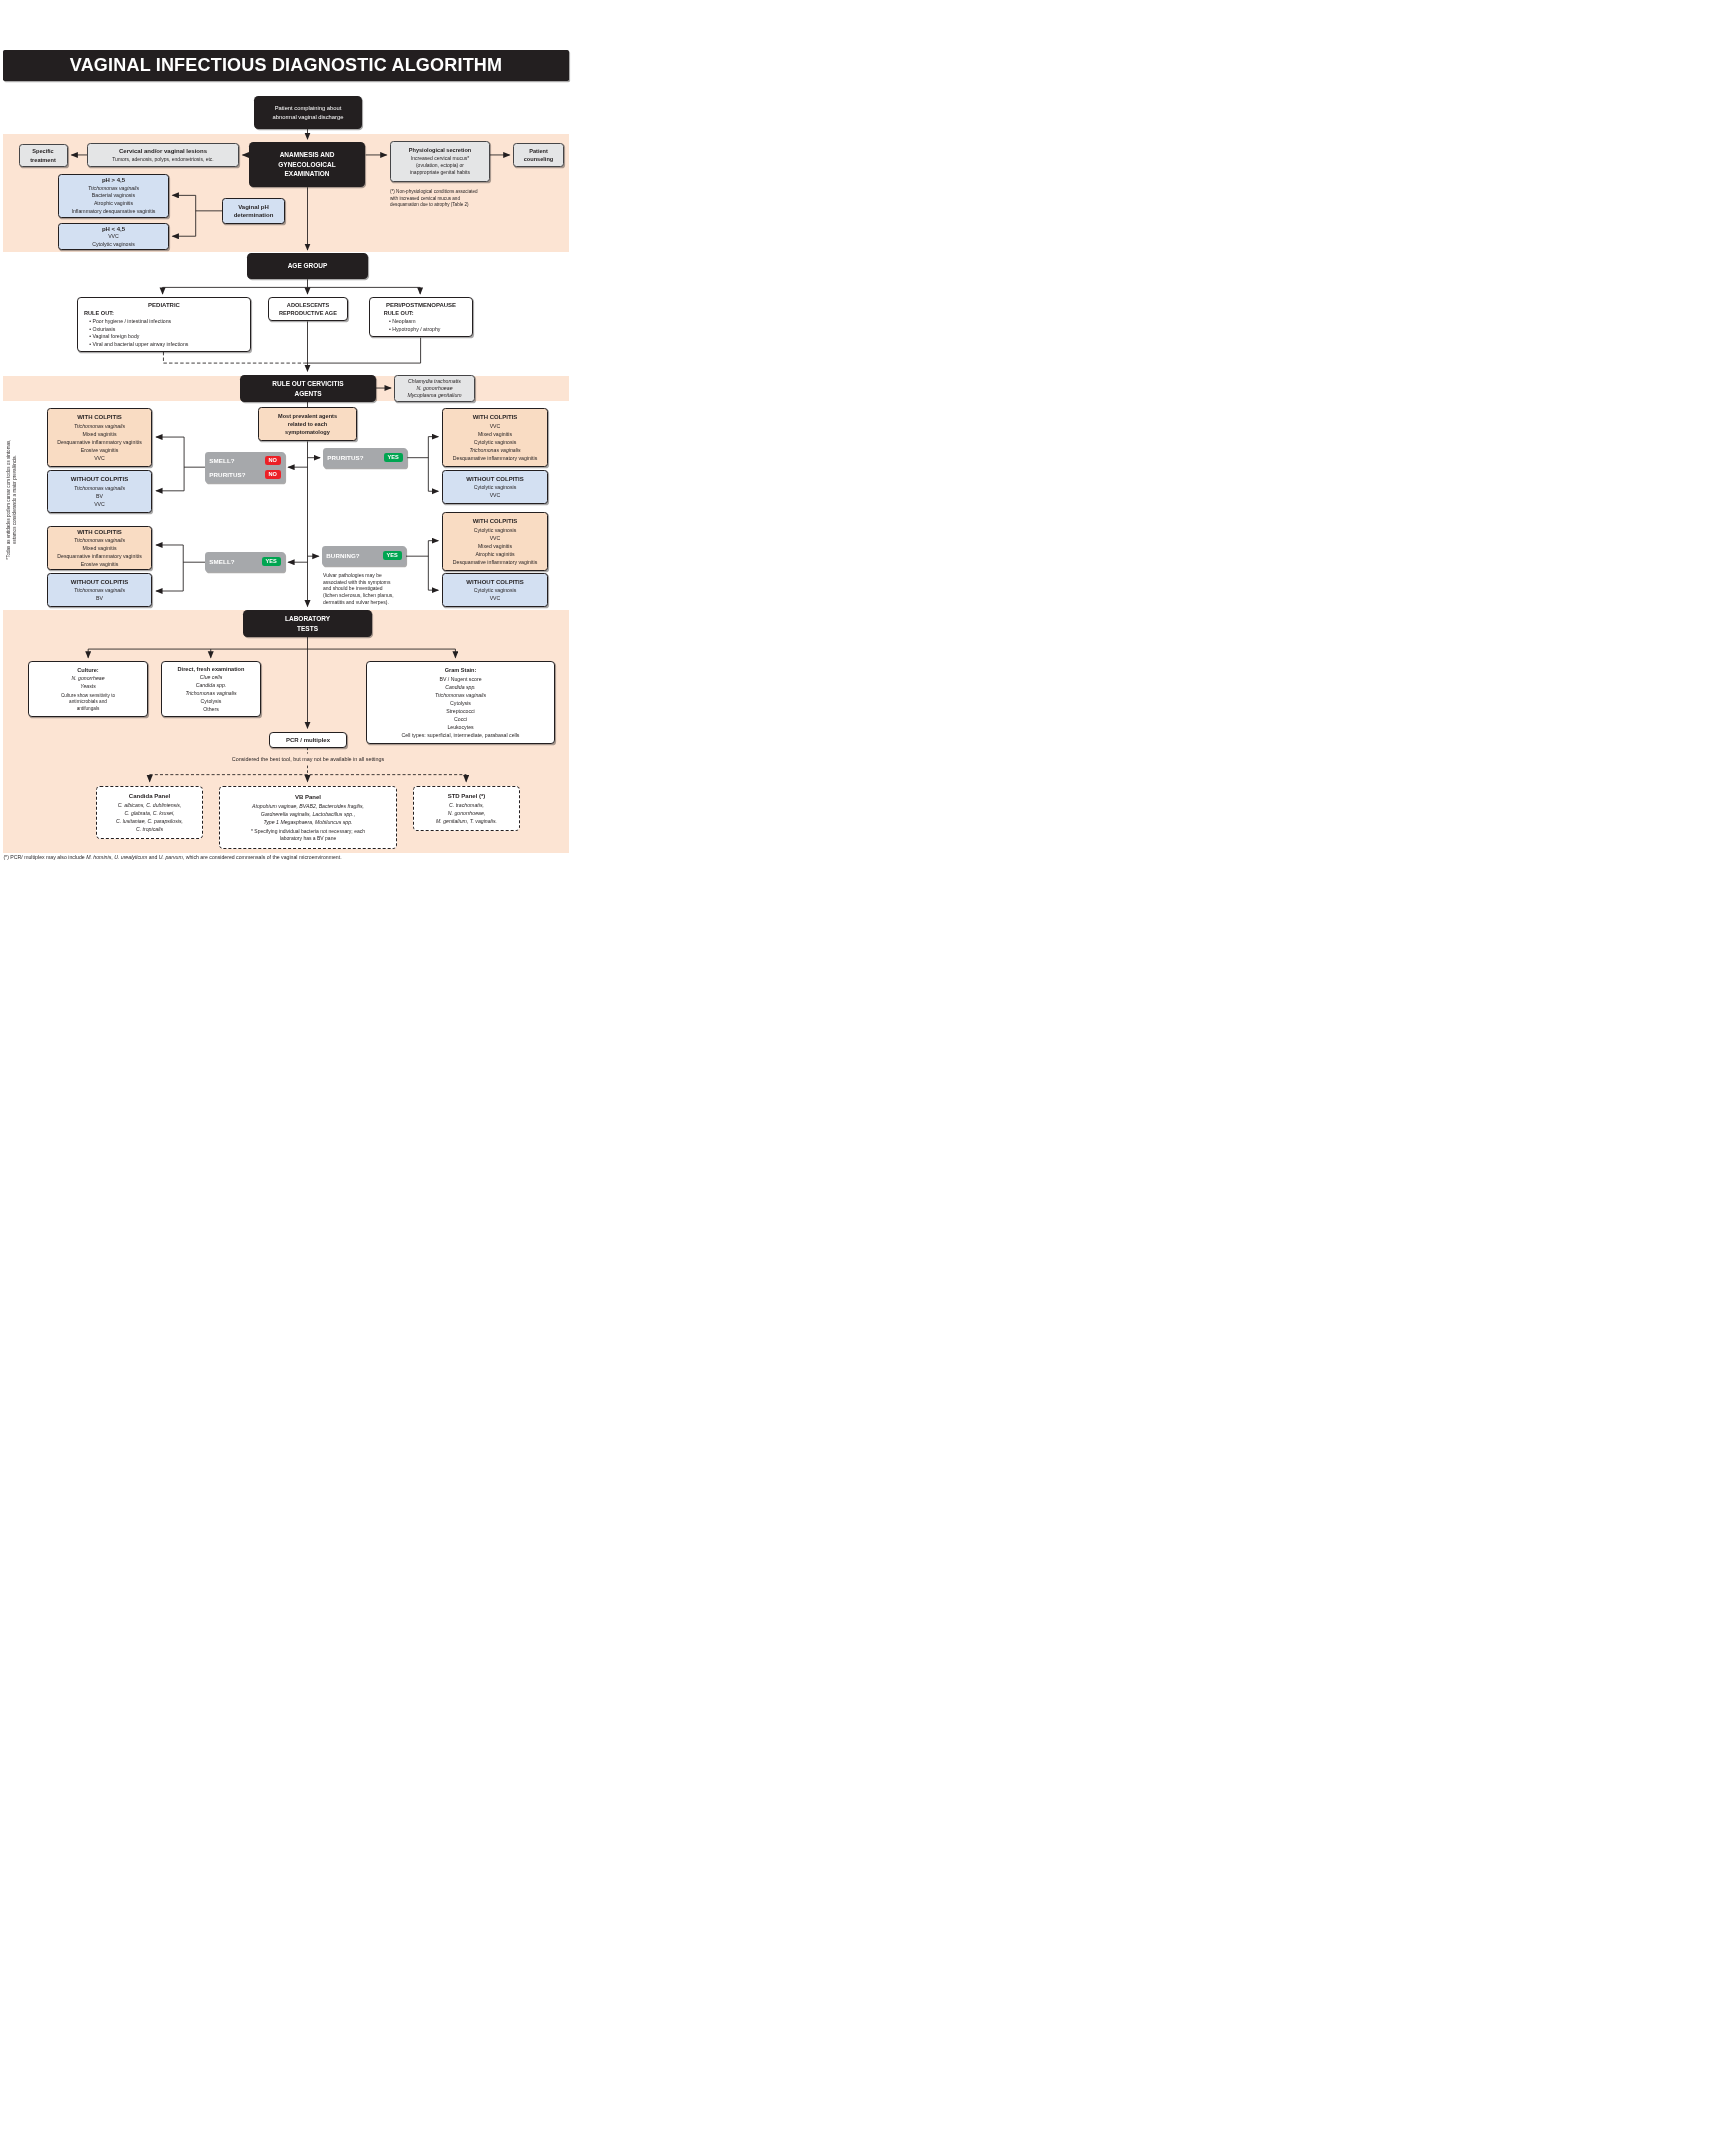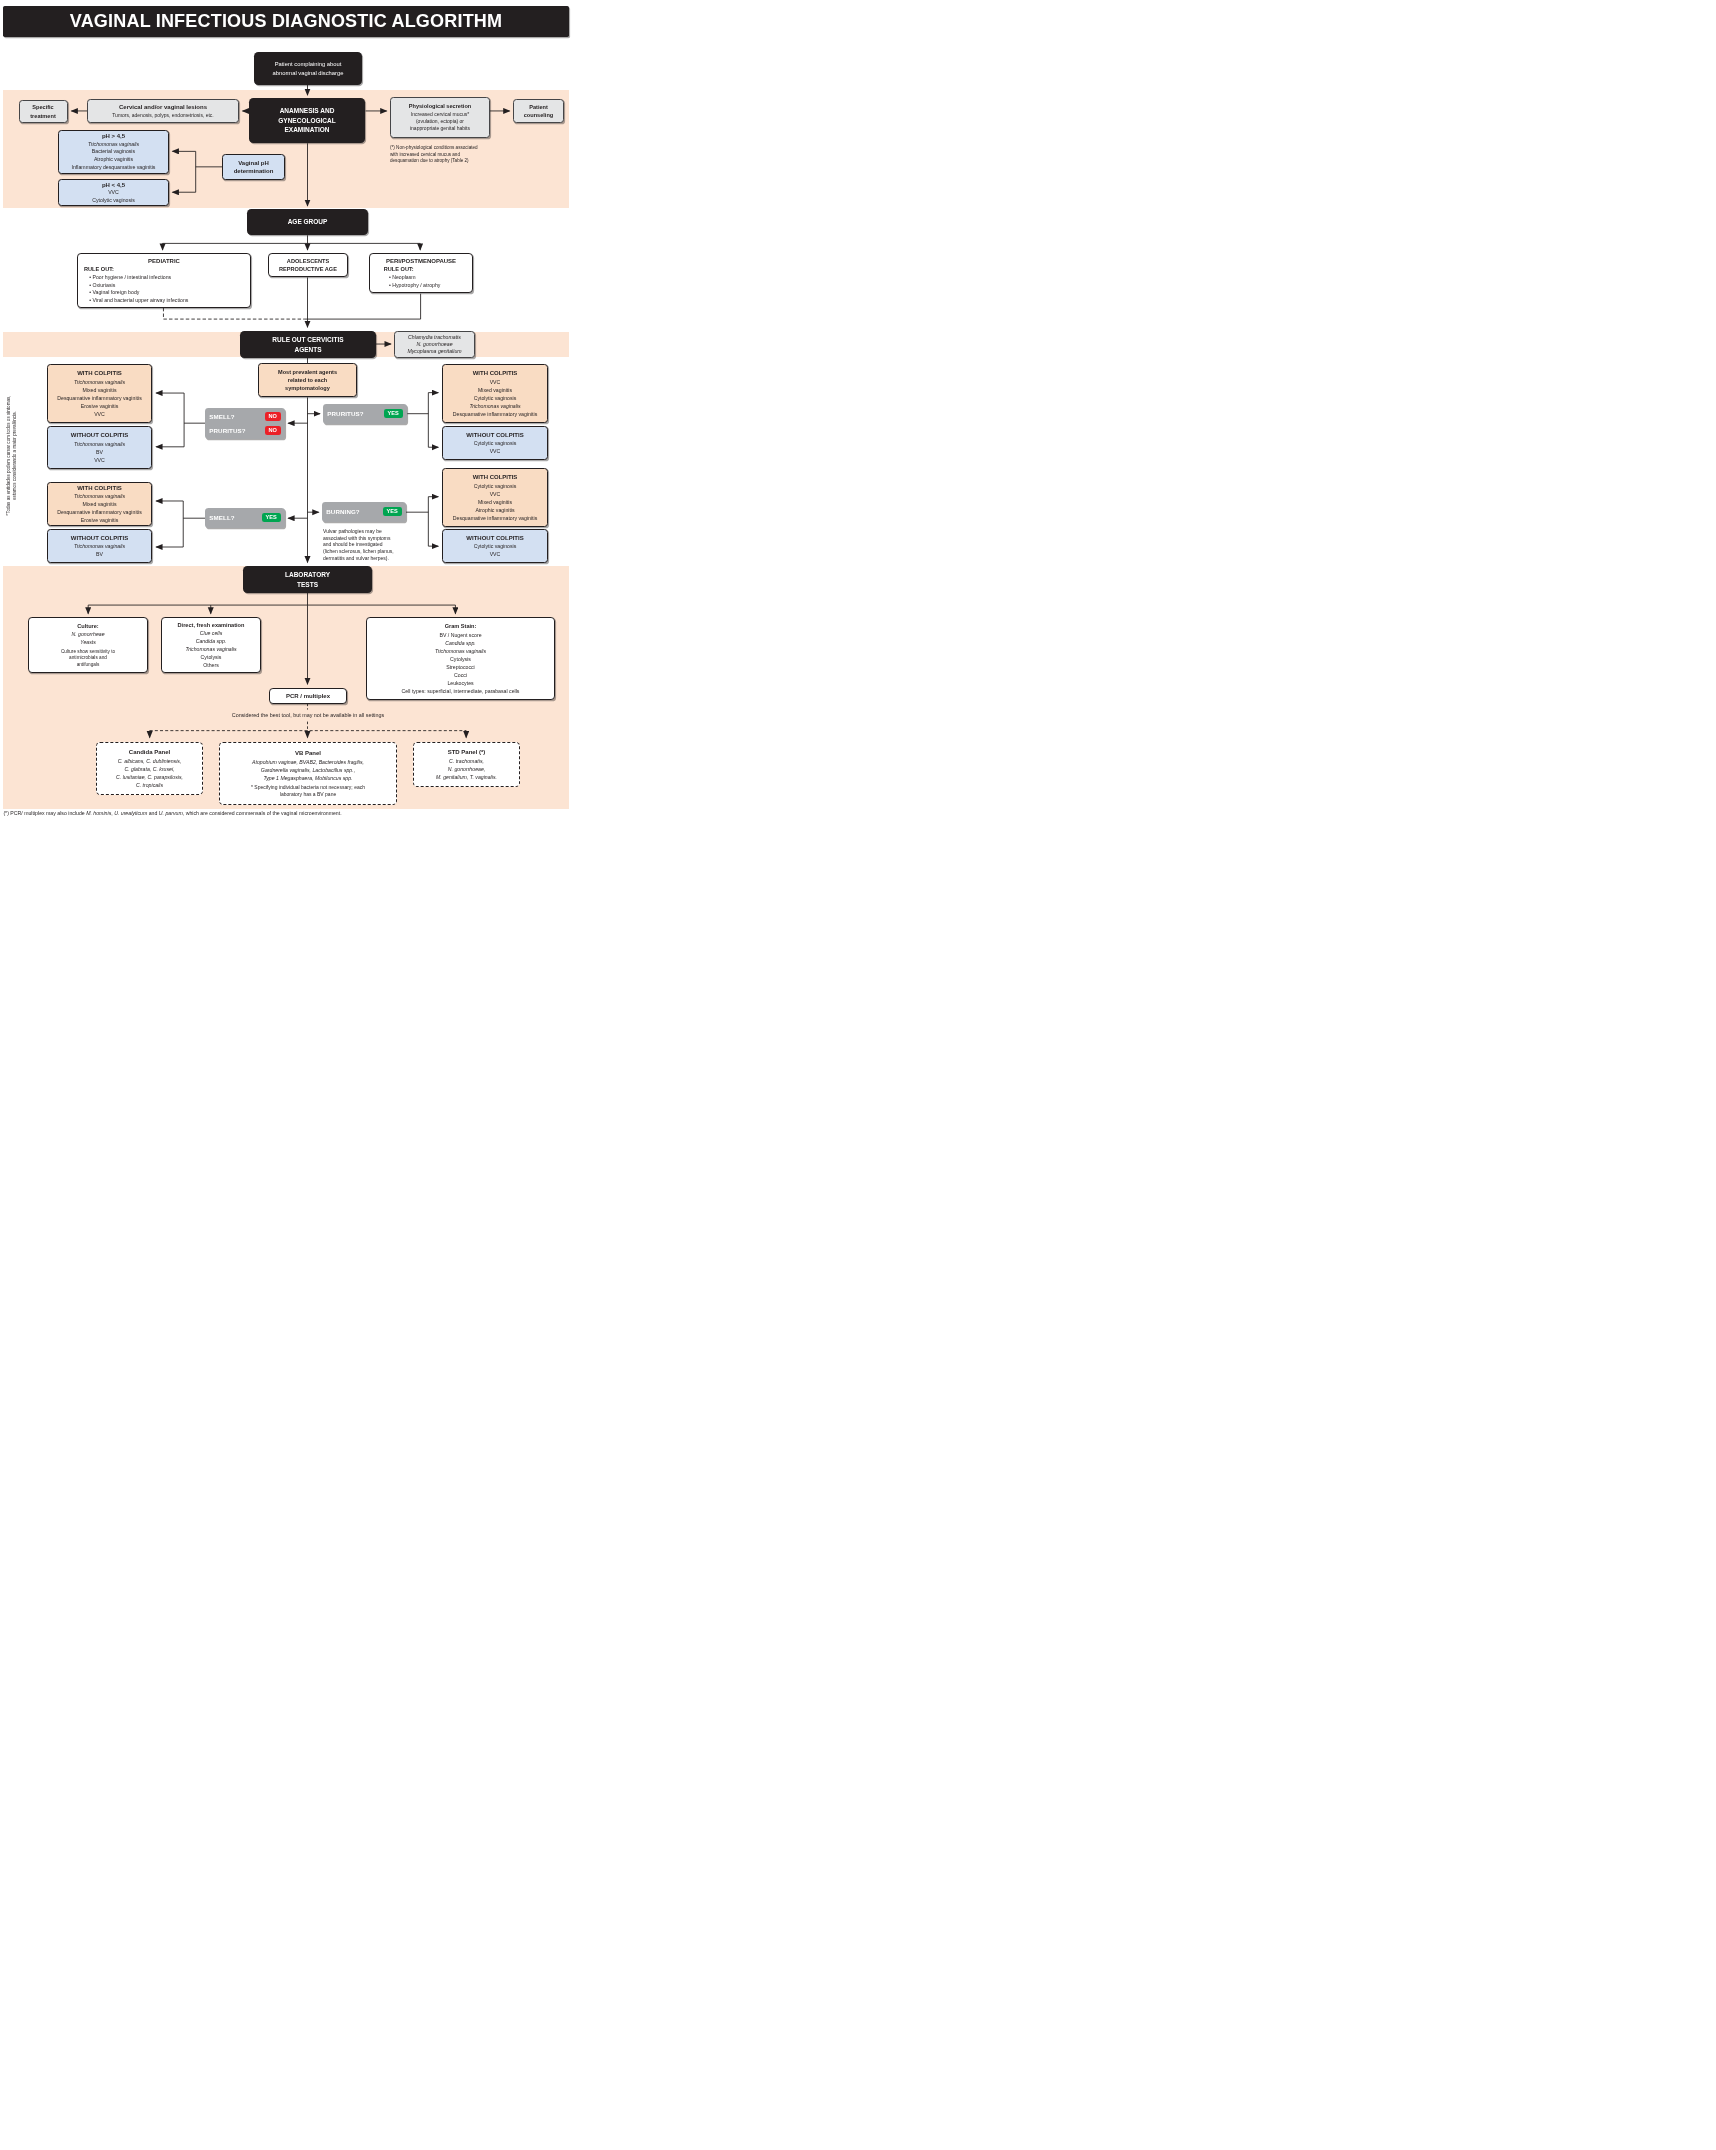--- a/index.html
+++ b/index.html
@@ -1,17 +1,17 @@
 <!DOCTYPE html>
 <html style="font-size:6.9px"><head>
 <meta charset="utf-8">
 <style>
   html,body{margin:0;padding:0;background:#ffffff;}
   #page{position:relative;width:572px;height:836px;background:#ffffff;
-        font-family:"Liberation Sans",sans-serif;color:#231f20;overflow:hidden;}
+        font-family:"Liberation Sans",sans-serif;color:#231f20;overflow:hidden;margin-top:44px;}
   .band{position:absolute;background:#fce4d3;z-index:0;}
   #wires{position:absolute;left:0;top:0;z-index:1;}
   .box{position:absolute;box-sizing:border-box;z-index:2;}
   .shadow{box-shadow:1.1px 1.3px 0 rgba(35,31,32,.38);}
   .black-box{background:#231f20;color:#fff;border-radius:4.3px;display:flex;
              flex-direction:column;align-items:center;justify-content:center;text-align:center;}
   .black-box .bl{font-weight:bold;font-size:6.5px;line-height:9.5px;}
   .black-box .bl-reg{font-weight:normal;font-size:5.8px;line-height:8.2px;}
   .gray-box{background:#e4e5e6;border:0.5px solid #454547;border-radius:3.4px;display:flex;
             flex-direction:column;align-items:center;justify-content:center;text-align:center;}

